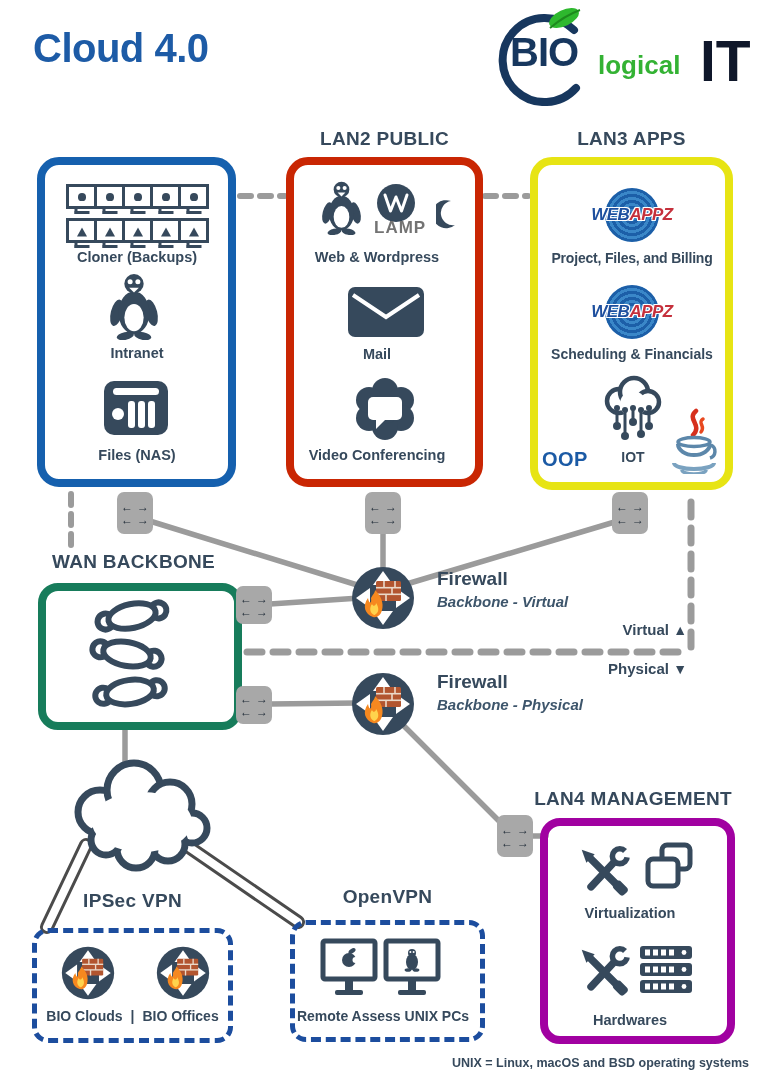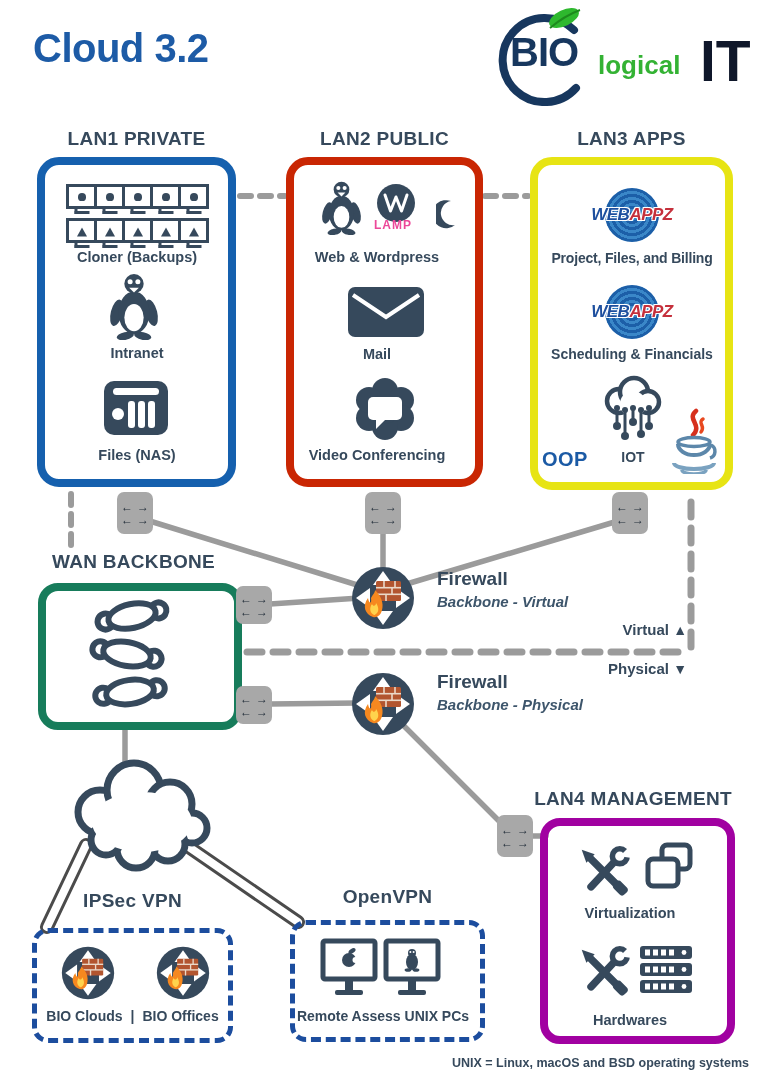--- a/index.html
+++ b/index.html
@@ -30,21 +30,21 @@
   .mini::before{content:"";position:absolute;left:50%;top:50%;transform:translate(-50%,-50%);}
   .mini.apple::before{width:8px;height:8px;background:#36495c;border-radius:50% 50% 45% 45%;}
   .mini.tux::before{width:0;height:0;border-left:5px solid transparent;border-right:5px solid transparent;border-bottom:9px solid #36495c;margin-top:1px;}
   .mini::after{content:"";position:absolute;left:50%;bottom:-8px;transform:translateX(-50%);width:10px;height:5px;border-left:3px solid #36495c;border-bottom:0;background:transparent;border-bottom:3px solid #36495c;width:12px;}
   
   .wa{position:absolute;width:92px;height:58px;display:flex;align-items:center;justify-content:center;}
   .wa .ring{position:absolute;left:50%;top:50%;transform:translate(-50%,-50%);width:54px;height:54px;border-radius:50%;background:repeating-radial-gradient(circle at 50% 50%, #1c5fa8 0 3px, #3a87c8 3px 6px);}
   .wa .txt{position:relative;z-index:1;font-style:italic;font-weight:900;font-size:17px;letter-spacing:-.5px;text-shadow:-1px -1px 0 #fff,1px -1px 0 #fff,-1px 1px 0 #fff,1px 1px 0 #fff;}
   .wa .web{color:#1d4f9e;}
   .wa .appz{color:#c5303c;}
-  .lamp-txt{font-size:12px;font-weight:800;color:#ec4899;letter-spacing:1px;}
+  .lamp-txt{font-size:17px;font-weight:800;color:#737373;letter-spacing:1px;}
   .oop{font-size:20px;font-weight:800;color:#1b5aa5;letter-spacing:.5px;}
   .foot{font-size:12.5px;font-weight:700;color:#36495c;}
   .vpn-mid{display:flex;justify-content:center;gap:8px;font-size:14px;font-weight:800;color:#36495c;}
 </style>
 </head>
 <body>
 
 <div class="canvas">
 
   <svg width="0" height="0" style="position:absolute">
@@ -117,36 +117,35 @@
       <line x1="691" y1="647" x2="691" y2="497"></line>
     </g>
     <g>
       <line x1="86" y1="845" x2="47" y2="927" stroke="#4b4b4b" stroke-width="14" stroke-linecap="round"></line>
       <line x1="86" y1="845" x2="47" y2="927" stroke="#ffffff" stroke-width="8" stroke-linecap="round"></line>
       <line x1="183" y1="843" x2="298" y2="922" stroke="#4b4b4b" stroke-width="14" stroke-linecap="round"></line>
       <line x1="183" y1="843" x2="298" y2="922" stroke="#ffffff" stroke-width="8" stroke-linecap="round"></line>
     </g>
   </svg>
 
-  <div class="abs title" style="left:33px;top:26px;z-index:2">Cloud 3.2</div>
+  <div class="abs title" style="left:33px;top:26px;z-index:2">Cloud 4.0</div>
 
   <div class="abs" style="left:488px;top:6px;width:268px;height:96px;z-index:2">
     <svg class="abs" style="left:0;top:8px" width="104" height="92" viewBox="0 0 104 92">
       <path d="M86,16 A42,42 0 1 0 88,74" fill="none" stroke="#17375e" stroke-width="8" stroke-linecap="round"></path>
     </svg>
     <svg class="abs" style="left:52px;top:-2px" width="46" height="30" viewBox="0 0 46 30">
       <ellipse cx="24" cy="14" rx="16" ry="8" fill="#2eb82e" transform="rotate(-25 24 14)"></ellipse>
       <path d="M10,24 Q24,12 40,6" fill="none" stroke="#1d8a1d" stroke-width="2"></path>
     </svg>
     <span class="abs" style="left:22px;top:24px;font-size:40px;font-weight:900;color:#17375e;letter-spacing:-1px">BIO</span>
     <span class="abs" style="left:110px;top:44px;font-size:26px;font-weight:800;color:#33b233">logical</span>
     <span class="abs" style="left:212px;top:22px;font-size:57px;font-weight:900;color:#0f172a">IT</span>
   </div>
 
-  <div class="abs hdr" style="left:37px;top:128px;width:199px">LAN1 PRIVATE</div>
   <div class="abs hdr" style="left:286px;top:128px;width:197px">LAN2 PUBLIC</div>
   <div class="abs hdr" style="left:530px;top:128px;width:203px">LAN3 APPS</div>
 
   <div class="box b-lan1" style="left:37px;top:157px;width:183px;height:314px"></div>
   <div class="abs" style="left:66px;top:184px;z-index:3">
     <div class="clone-row">
       <div class="mini apple"></div>
       <div class="mini apple"></div>
       <div class="mini apple"></div>
       <div class="mini apple"></div>

